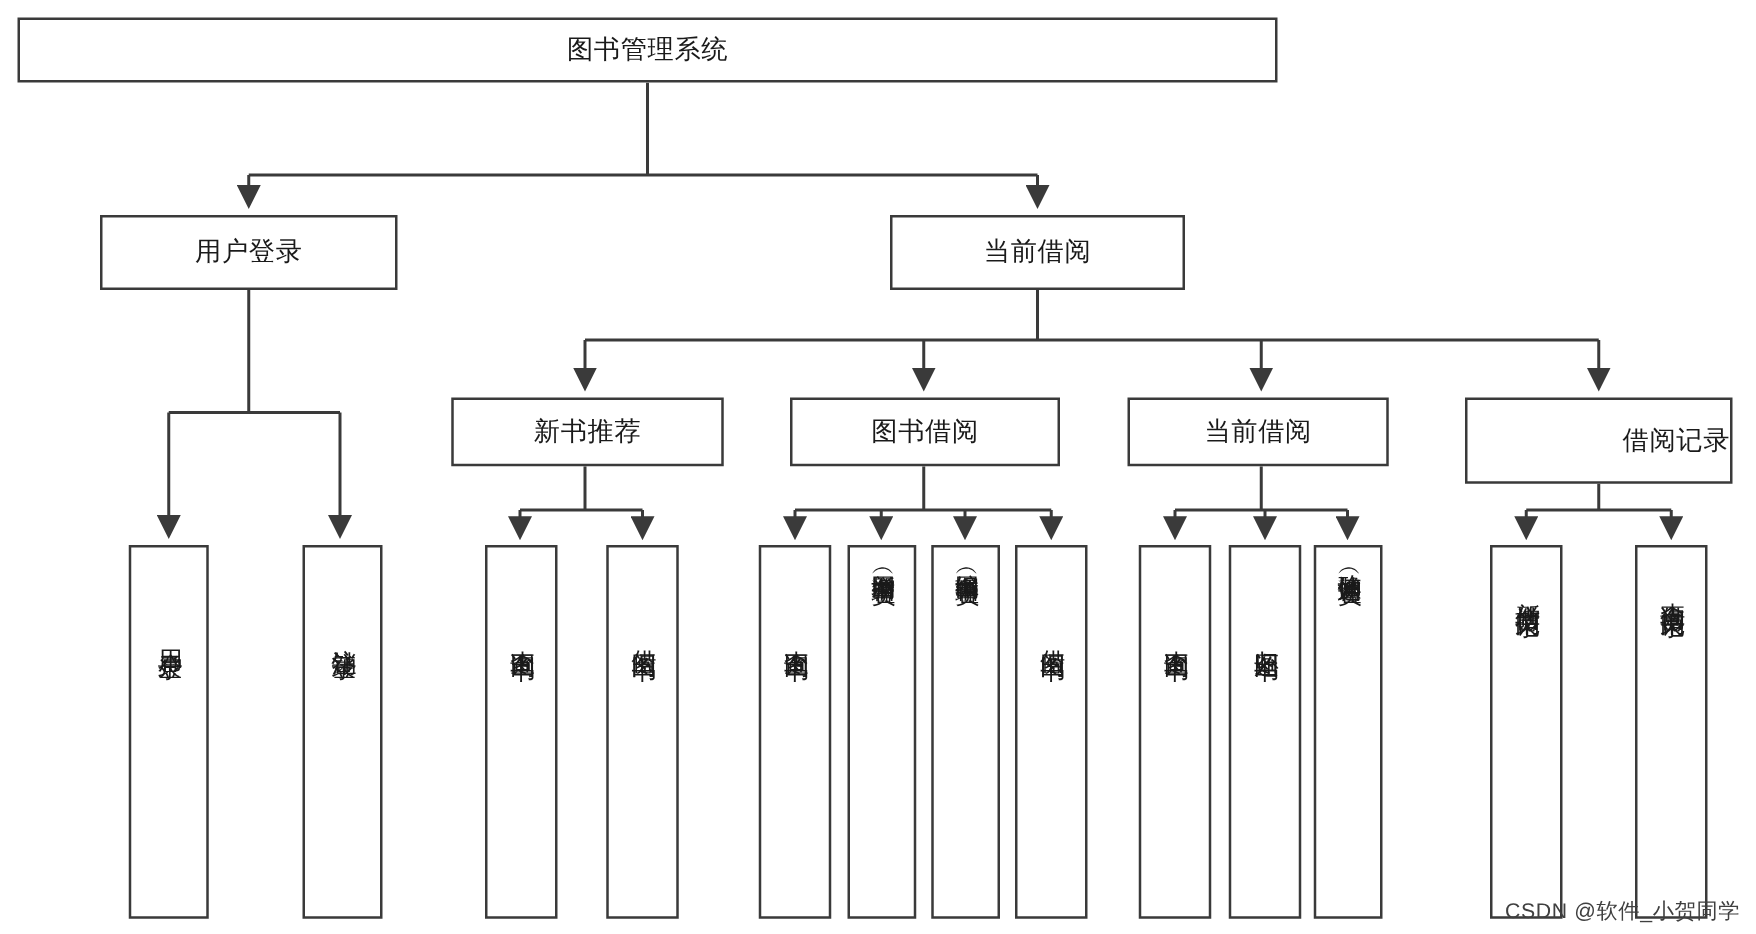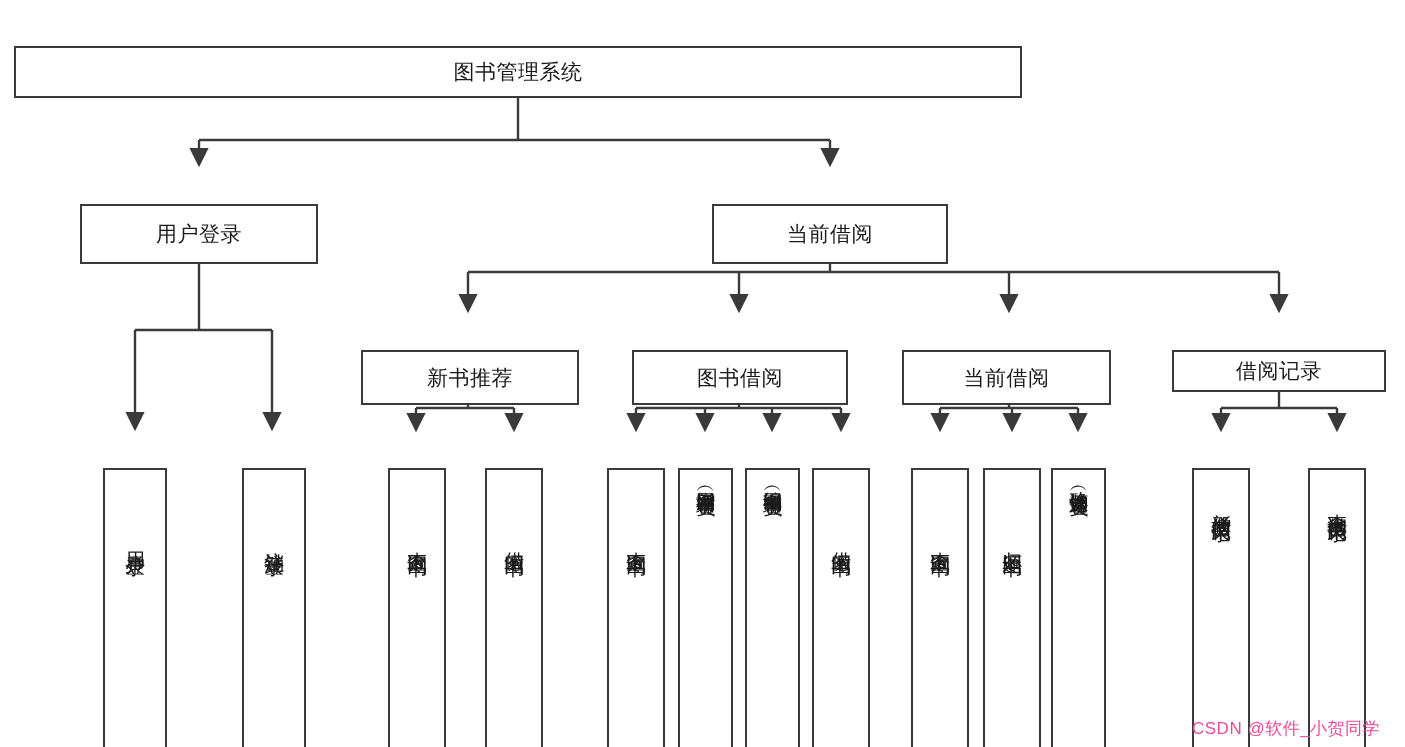--- a/index.html
+++ b/index.html
@@ -26,21 +26,20 @@
   }
   .node {
     position: absolute;
     box-sizing: border-box;
     border: 2px solid #3a3a3a;
     background: #ffffff;
     display: flex;
     align-items: center;
     justify-content: center;
     color: #1a1a1a;
-    margin-top: 32px;
   }
   .node.horiz .node-label {
     font-size: 21px;
     line-height: 1.2;
     letter-spacing: 0.5px;
     white-space: nowrap;
   }
   .node.vert {
     align-items: flex-start;
     justify-content: center;
@@ -55,24 +54,25 @@
     white-space: nowrap;
     display: block;
   }
   .node.vert.tall-text .node-label {
     font-size: 19px;
     letter-spacing: 1px;
   }
   .watermark {
     position: absolute;
     font-size: 17px;
-    color: #ec4899;
+    color: #404040;
     white-space: nowrap;
     letter-spacing: 0.5px;
     pointer-events: none;
+    padding-left: 12px;
   }
 </style>
 </head>
 <body>
 
 <div id="canvas">
 
   <svg id="wires" viewBox="0 0 1405 747">
     <defs>
       <marker id="arrow" viewBox="0 0 12 12" refX="10" refY="6" markerWidth="8" markerHeight="8" orient="auto-start-reverse">
@@ -136,21 +136,21 @@
 
   <div class="node horiz" style="left:361px; top:318px; width:218px; height:55px;">
     <span class="node-label">新书推荐</span>
   </div>
   <div class="node horiz" style="left:632px; top:318px; width:216px; height:55px;">
     <span class="node-label">图书借阅</span>
   </div>
   <div class="node horiz" style="left:902px; top:318px; width:209px; height:55px;">
     <span class="node-label">当前借阅</span>
   </div>
-  <div class="node horiz" style="left:1172px; top:318px; width:214px; height:42px;">
+  <div class="node horiz" style="left:1172px; top:318px; width:214px; height:69px;justify-content:flex-end;">
     <span class="node-label">借阅记录</span>
   </div>
 
   <div class="node vert" style="left:103px; top:436px; width:64px; height:299px; padding-top:66px;">
     <span class="node-label">用户登录</span>
   </div>
   <div class="node vert" style="left:242px; top:436px; width:64px; height:299px; padding-top:66px;">
     <span class="node-label">注销登录</span>
   </div>
 

